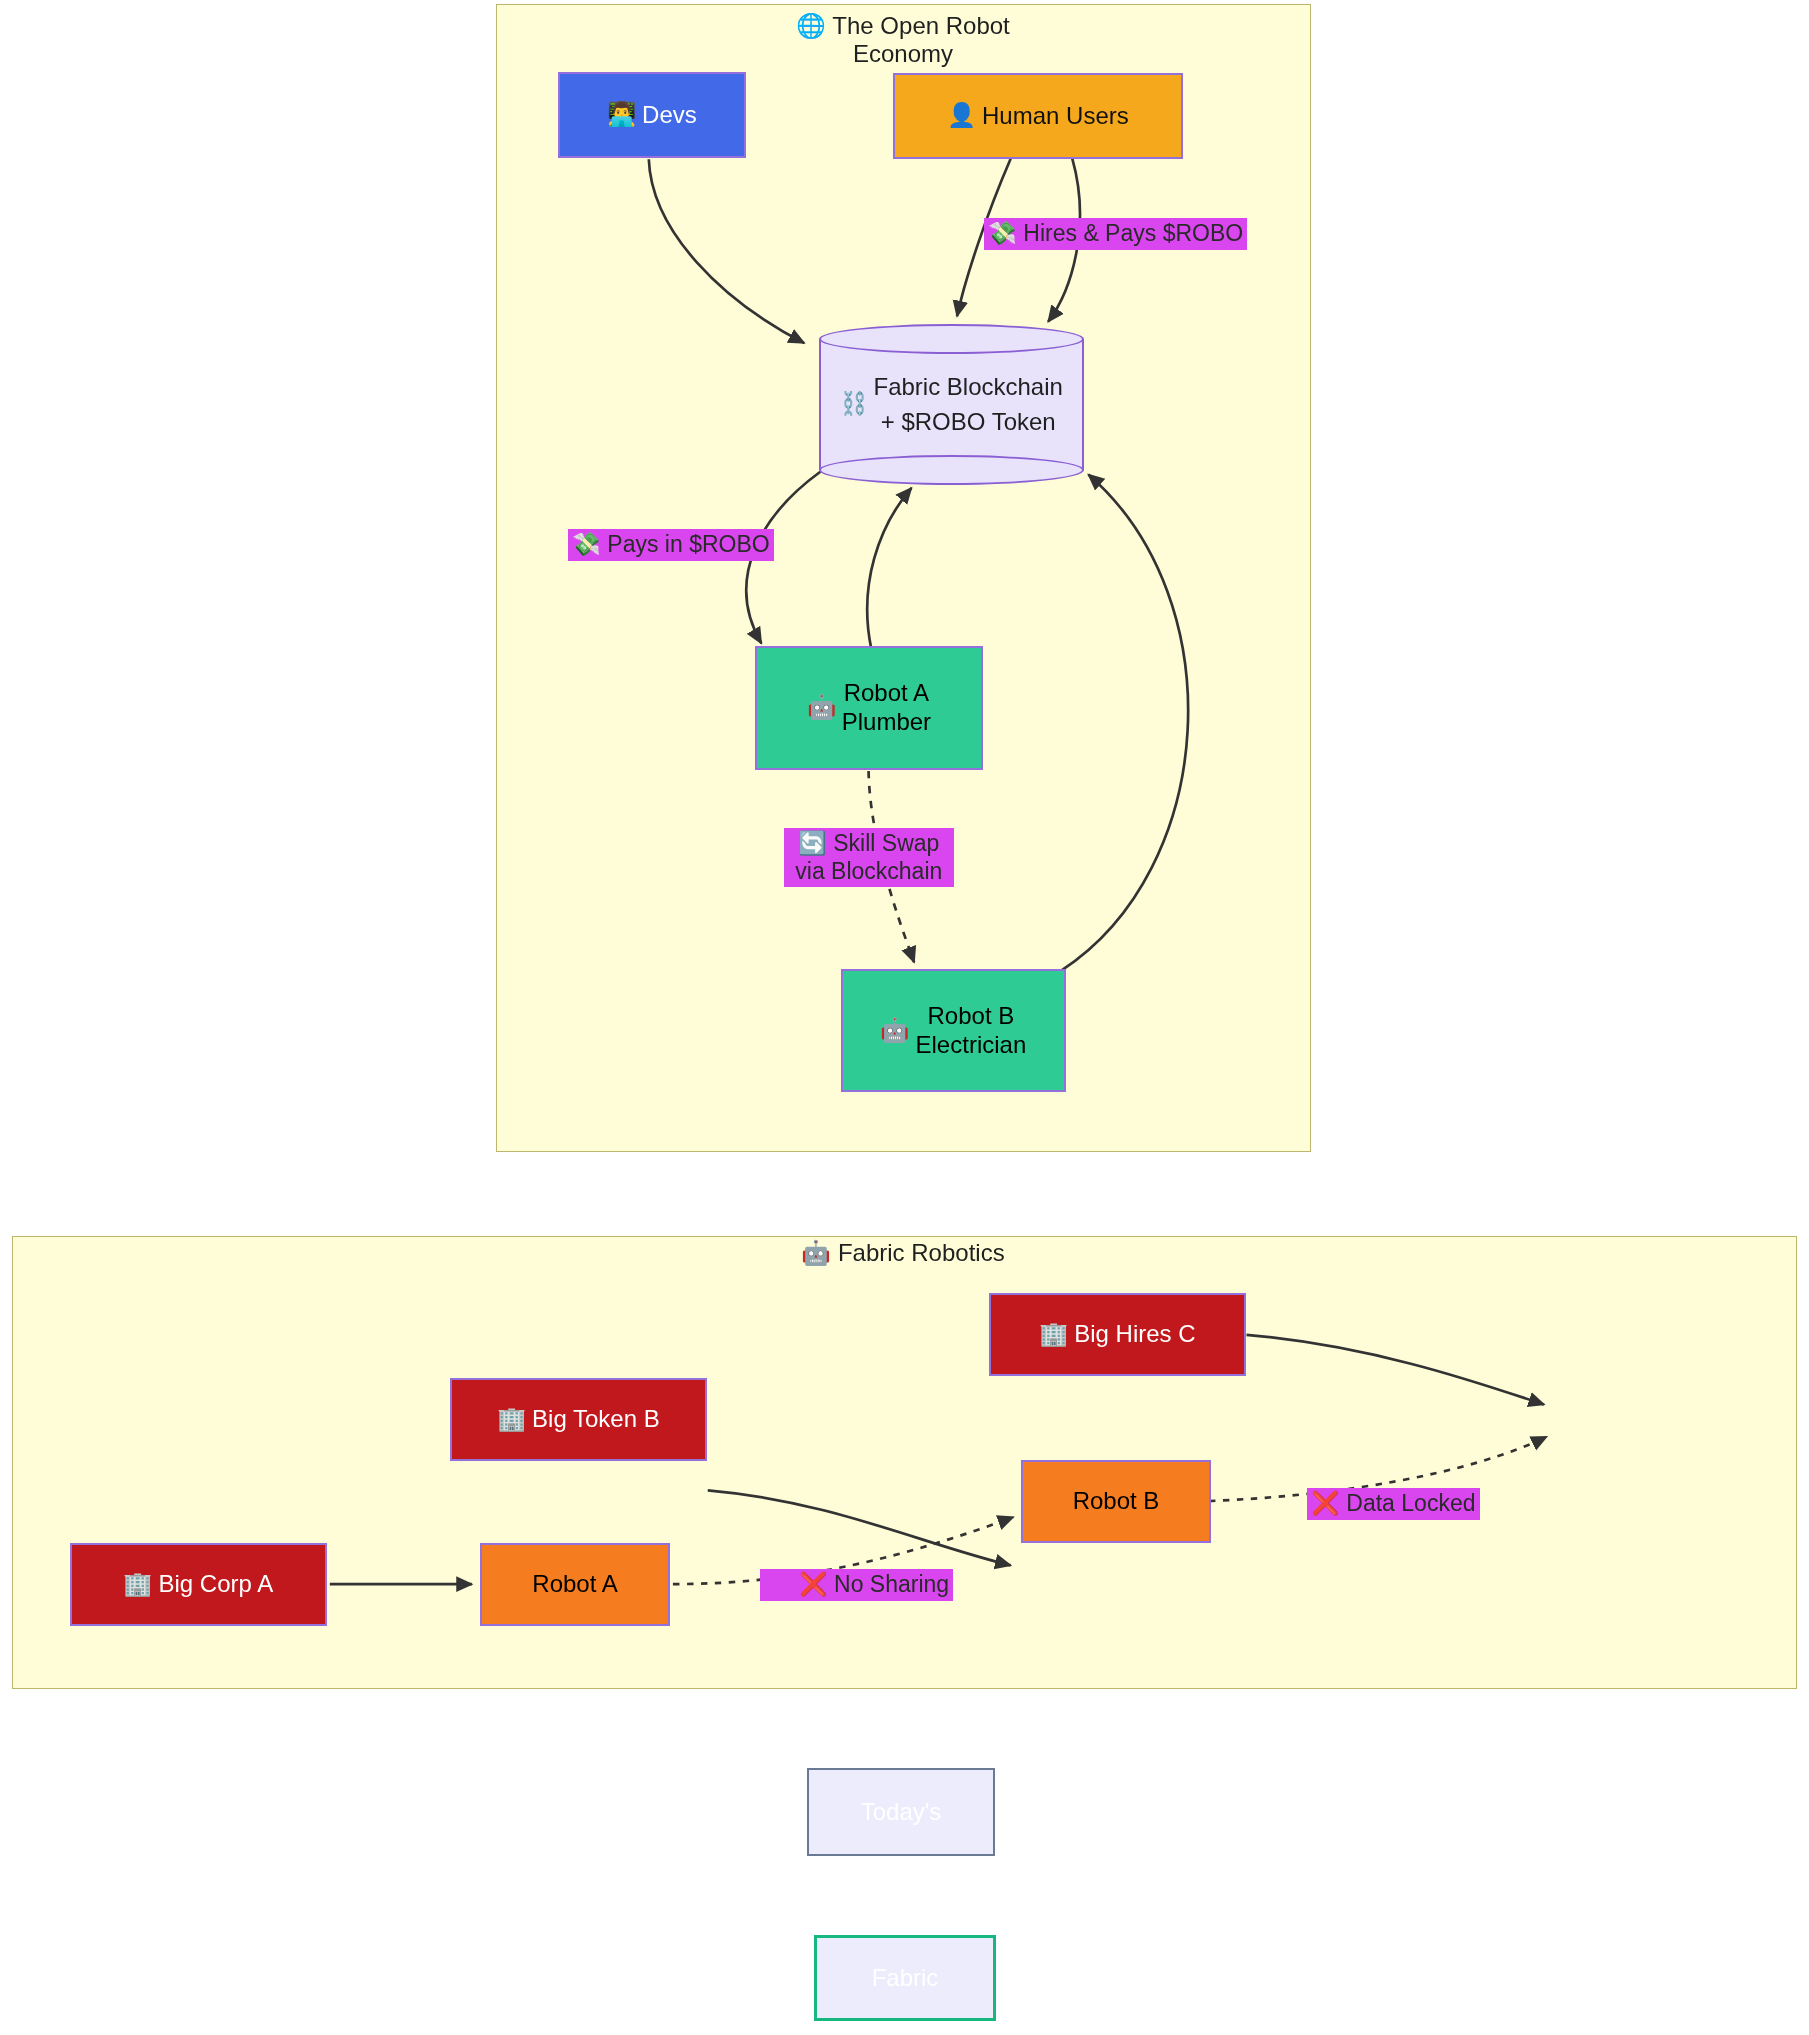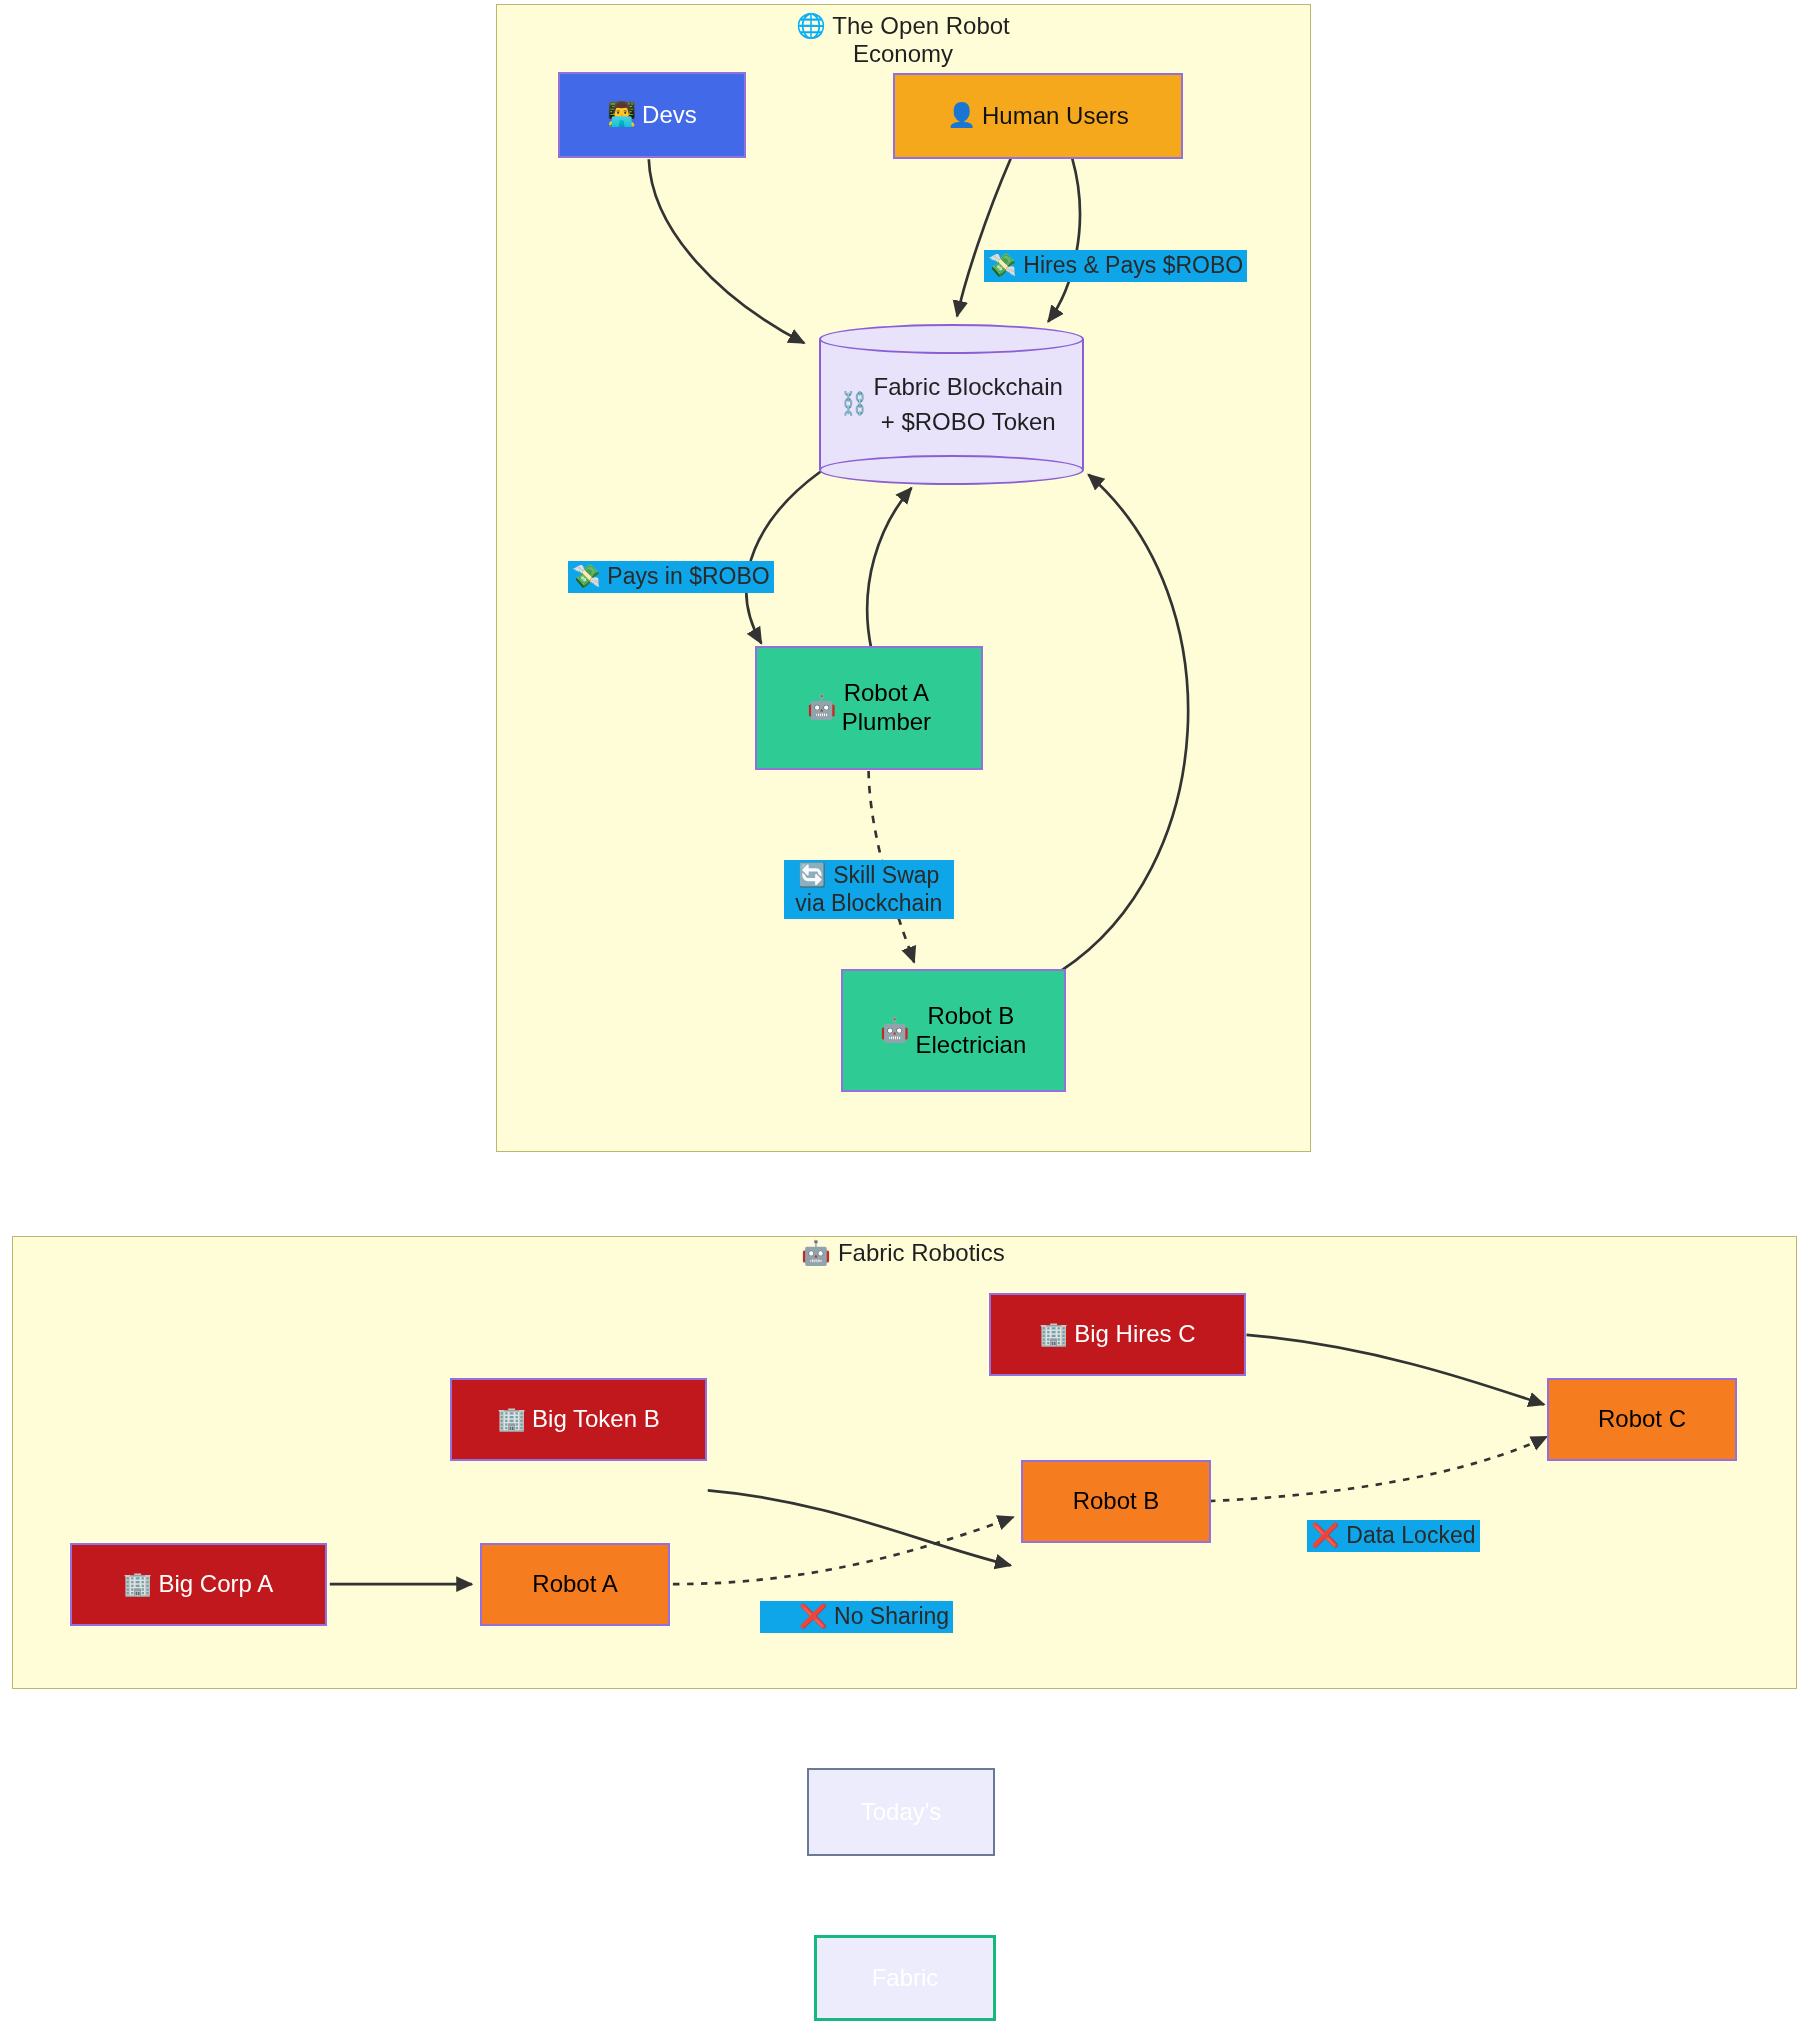--- a/index.html
+++ b/index.html
@@ -106,29 +106,28 @@
     font-size: 24px;
     color: #1f2020;
     line-height: 1.45;
     white-space: pre-line;
     z-index: 2;
   }
   .cyl .cyl-label .ico { font-size: 22.5px; margin-right: 5.4px; }
 
   .edge-label {
     position: absolute;
-    background: #0ea5e9;
+    background: #d946ef;
     color: #2a2a2a;
     font-size: 23px;
     line-height: 1.2;
     padding: 2.1px 4.3px;
     text-align: center;
     white-space: pre-line;
     z-index: 20;
-    margin-top: 32px;
   }
 
   .legend-box {
     position: absolute;
     box-sizing: border-box;
     display: flex;
     align-items: center;
     justify-content: center;
     background: #ececfd;
     font-size: 24px;
@@ -241,23 +240,20 @@
   </div>
 
   <div class="node node-orange" style="left:480px; top:1543px; width:190px; height:83px;">
     <span>Robot A</span>
   </div>
 
   <div class="node node-orange" style="left:1021px; top:1460px; width:190px; height:83px;">
     <span>Robot B</span>
   </div>
 
-  <div class="node node-orange" style="left:1547px; top:1378px; width:190px; height:83px;">
-    <span>Robot C</span>
-  </div>
 
   <div class="edge-label" style="left:760px; top:1569px;padding-left:39px;">❌ No Sharing</div>
 
   <div class="edge-label" style="left:1307px; top:1488px;">❌ Data Locked</div>
 
   <div class="legend-box legend-today" style="left:807px; top:1768px; width:188px; height:88px;">
     <span>Today's</span>
   </div>
 
   <div class="legend-box legend-fabric" style="left:814px; top:1935px; width:182px; height:86px;">

